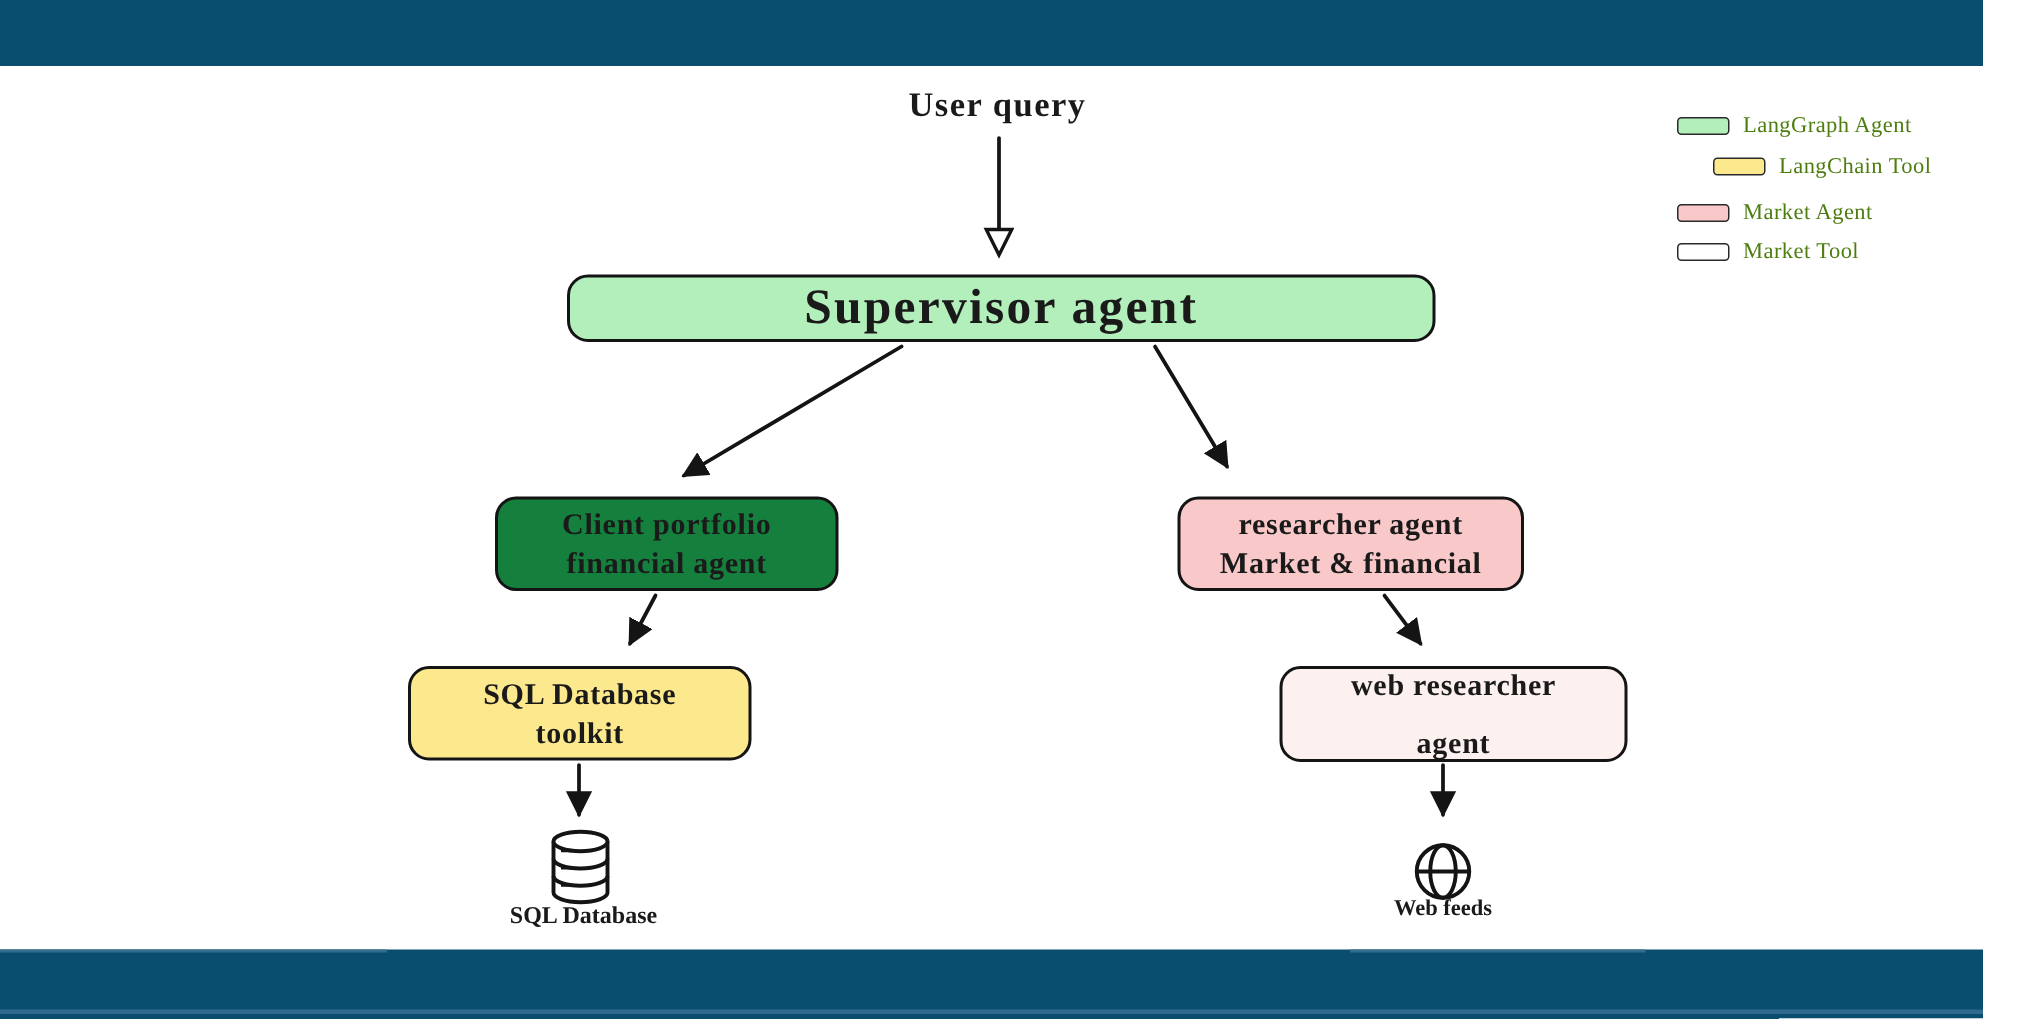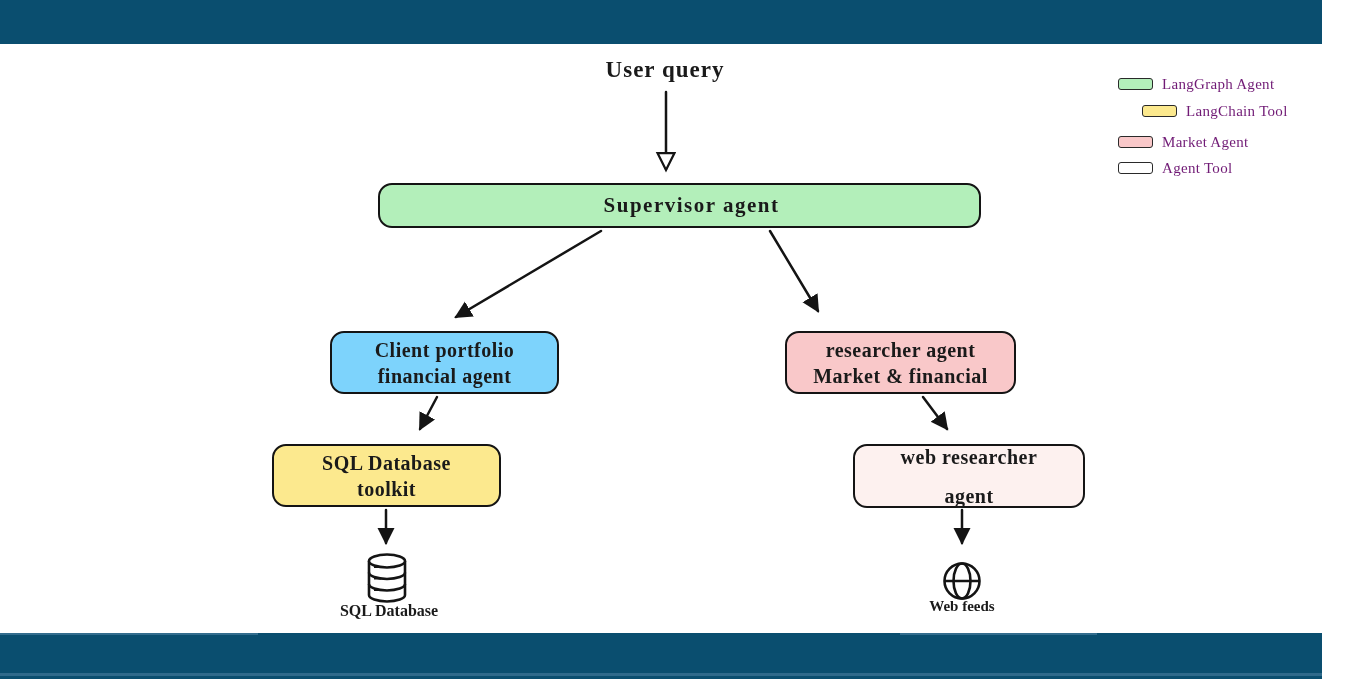--- a/index.html
+++ b/index.html
@@ -16,38 +16,38 @@
   .seam-bottom { left:0;     top:673px; width:1358px; height:3px; background:#2f6a8b; }
 
   .overlay { position:absolute; left:0; top:0; z-index:1; }
 
   .node {
     position:absolute; z-index:2;
     border:2.5px solid #141414; border-radius:14px;
     display:flex; flex-direction:column; align-items:center; justify-content:center;
     text-align:center; font-weight:600; letter-spacing:0.5px; line-height:1.3;
   }
-  .node-supervisor { left:378px; top:183px; width:575px; height:41px; font-size:21px; letter-spacing:1.5px;padding-left:24px; }
+  .node-supervisor { left:378px; top:183px; width:575px; height:41px; font-size:33px; letter-spacing:1.5px; }
   .node-client     { left:330px; top:331px; width:225px; height:59px; font-size:20px; }
   .node-market     { left:785px; top:331px; width:227px; height:59px; font-size:20px; }
   .node-sql        { left:272px; top:444px; width:225px; height:59px; font-size:20px; }
   .node-web        { left:853px; top:444px; width:228px; height:60px; font-size:20px;gap:13px; }
 
   .float-label { position:absolute; z-index:2; transform:translateX(-50%); white-space:nowrap; font-weight:600; }
   .user-query  { left:665px; top:57px;  font-size:23px; letter-spacing:1px; }
   .cap-sql     { left:389px; top:602px; font-size:16px; }
   .cap-web     { left:962px; top:598px; font-size:15px; }
 
   .legend { position:absolute; left:1118px; top:76px; z-index:2; }
   .legend-row { display:flex; align-items:center; height:16px; }
   .legend-row.r1 { margin-bottom:11px; }
   .legend-row.r2 { margin-bottom:15px;margin-left:24px; }
   .legend-row.r3 { margin-bottom:10px; }
   .legend-swatch { width:33px; height:10px; border:1.6px solid #2a2a2a; border-radius:3px; margin-right:9px; }
-  .legend-label { font-size:15px; font-weight:500; letter-spacing:0.3px; color:#701a75;text-align:center; }
+  .legend-label { font-size:15px; font-weight:500; letter-spacing:0.3px; color:#4d7c0f;text-align:center; }
 </style>
 </head>
 <body>
 
 <div class="stage">
 
   <div class="bar-top" style="background-color: rgb(10, 78, 111);"></div>
   <div class="bar-bottom" style="background-color: rgb(10, 78, 111);"></div>
   <div class="seam seam-left"></div>
   <div class="seam seam-mid"></div>
@@ -87,21 +87,21 @@
       <ellipse cx="962" cy="581" rx="8.5" ry="17.5"></ellipse>
     </g>
   </svg>
 
   <div class="float-label user-query">User query</div>
 
   <div class="node node-supervisor" style="background-color: rgb(179, 239, 186);">
     <span>Supervisor agent</span>
   </div>
 
-  <div class="node node-client" style="background-color: #7dd3fc;">
+  <div class="node node-client" style="background-color: #15803d;">
     <span>Client portfolio</span>
     <span>financial agent</span>
   </div>
 
   <div class="node node-market" style="background-color: rgb(249, 200, 201);">
     <span>researcher agent</span>
     <span>Market &amp; financial</span>
   </div>
 
   <div class="node node-sql" style="background-color: rgb(252, 233, 142);">
@@ -125,17 +125,17 @@
     <div class="legend-row r2">
       <span class="legend-swatch" style="background-color: rgb(252, 233, 142);"></span>
       <span class="legend-label">LangChain Tool</span>
     </div>
     <div class="legend-row r3">
       <span class="legend-swatch" style="background-color: rgb(249, 200, 201);"></span>
       <span class="legend-label">Market Agent</span>
     </div>
     <div class="legend-row r4">
       <span class="legend-swatch" style="background-color: rgb(255, 255, 255);"></span>
-      <span class="legend-label">Agent Tool</span>
+      <span class="legend-label">Market Tool</span>
     </div>
   </div>
 
 </div>
 
 </body></html>

